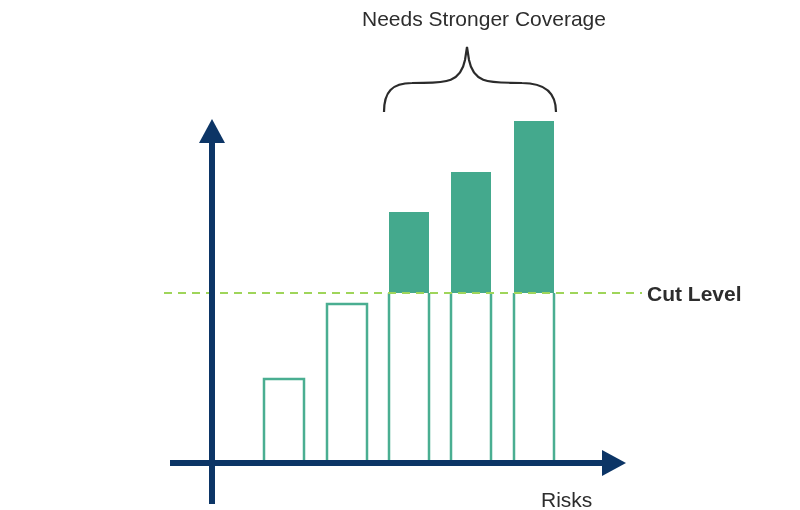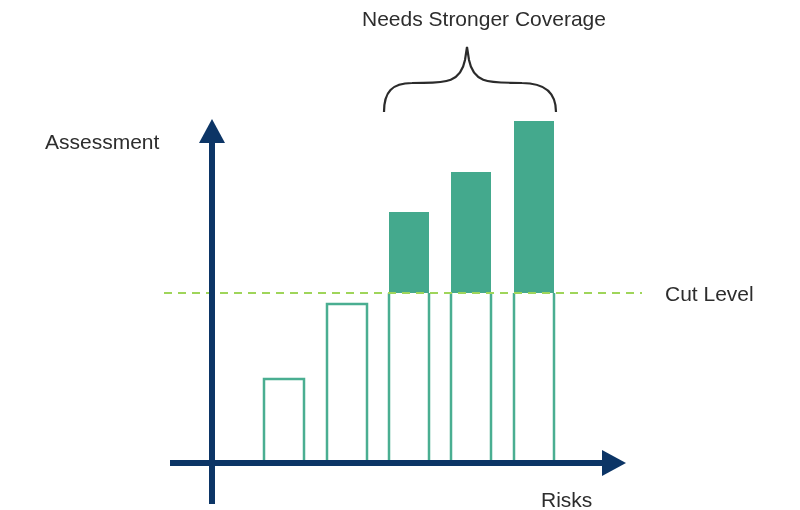--- a/index.html
+++ b/index.html
@@ -1,31 +1,30 @@
 <!DOCTYPE html>
 <html><head>
 <meta charset="utf-8">
 <style>
   html, body { margin:0; padding:0; background:#ffffff; }
   body { width:800px; height:510px; position:relative; overflow:hidden;
          font-family:"Liberation Sans", "DejaVu Sans", sans-serif; color:#2b2b2b; }
   .label { position:absolute; font-size:21px; line-height:29px; color:#2d2d2d; white-space:nowrap; }
   #title { left:0; width:960px; top:4px; text-align:center; }
   #ylabel { left:45px; top:127px; }
-  #cutlabel { left:665px; top:279px; }
+  #cutlabel { left:647px; top:279px;font-weight:bold; }
   #xlabel { left:541px; top:485px; }
   svg { position:absolute; left:0; top:0; }
 </style>
 </head>
 <body>
 
 <div id="title" class="label" style="left:0;width:968px;">Needs Stronger Coverage</div>
 
 <div id="ylabel" class="label">
-  <div>Assessment</div>
 </div>
 
 <div id="cutlabel" class="label">Cut Level</div>
 <div id="xlabel" class="label">Risks</div>
 
 <svg width="800" height="510" viewBox="0 0 800 510">
 
   <path d="M384,112 C384,92 392,83 412,83 C440,82 460,86 465,60 L467,47 L469,60 C474,86 494,82 522,83 C544,83 556,92 556,112" fill="none" stroke="#2b2b2b" stroke-width="2.2"></path>
 
   <g id="bars-group">

